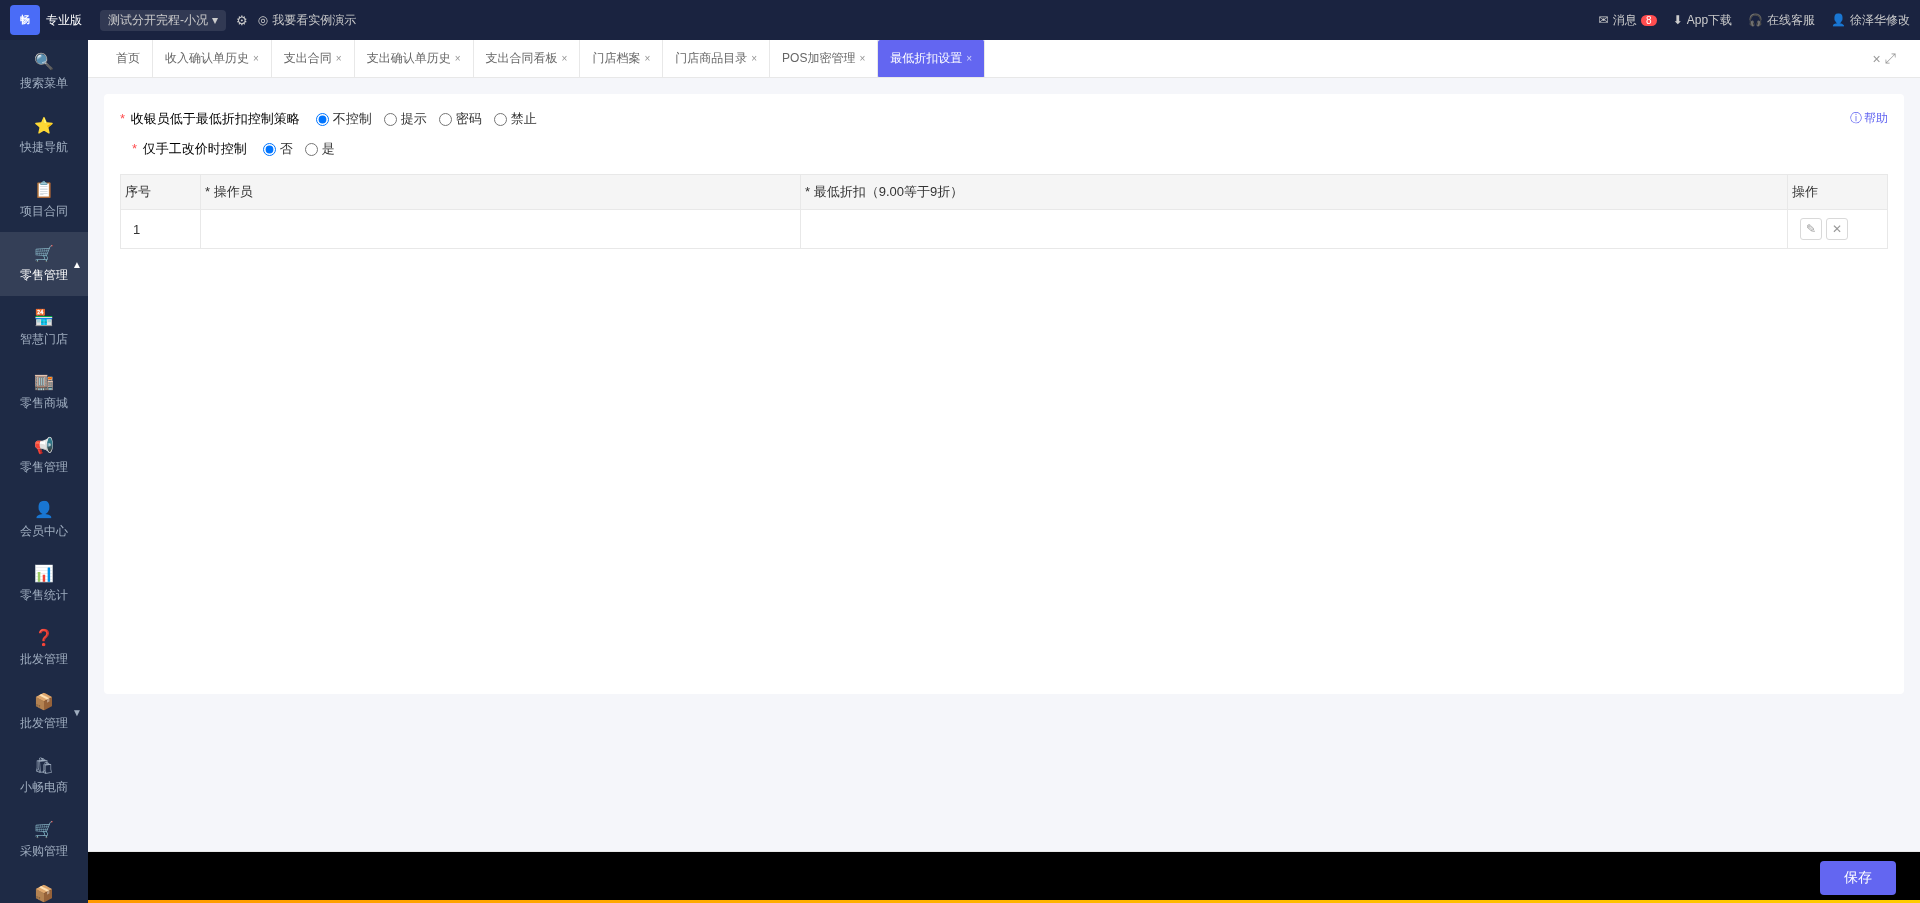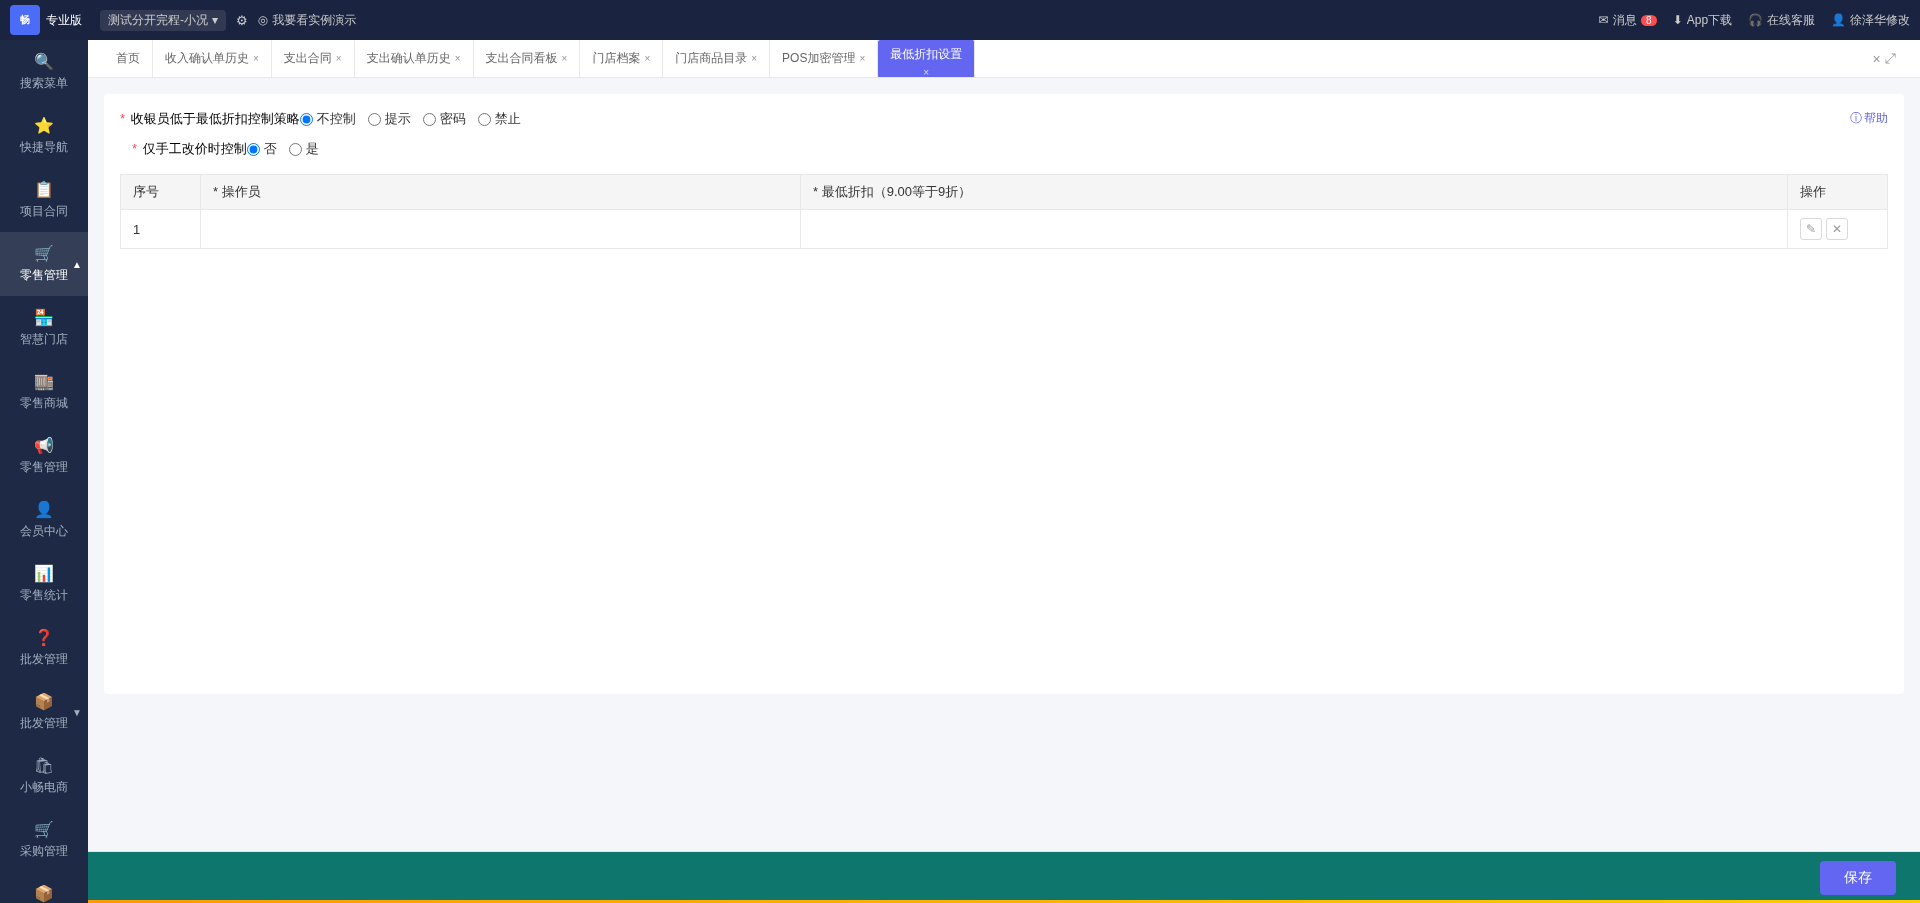--- a/index.html
+++ b/index.html
@@ -27,49 +27,49 @@
     .sidebar-item.has-submenu { position: relative; }
     .sidebar-icon { font-size: 16px; }
     .sidebar-arrow { font-size: 10px; position: absolute; right: 6px; top: 50%; transform: translateY(-50%); }
 
     
     .content-area { flex: 1; display: flex; flex-direction: column; overflow: hidden; background: #f5f6fa; }
 
     
     .tabs-bar { height: 38px; background: #fff; display: flex; align-items: center; border-bottom: 1px solid #e8e8e8; padding: 0 16px; overflow-x: auto; flex-shrink: 0; }
     .tab { display: flex; align-items: center; gap: 4px; padding: 6px 12px; font-size: 12px; color: #666; cursor: pointer; white-space: nowrap; border-right: 1px solid #e8e8e8; height: 38px; }
-    .tab.active { background: #6366f1; color: #fff; border-radius: 2px; flex-direction: column; }
+    .tab.active { background: #6366f1; color: #fff; border-radius: 2px; }
     .tab-close { font-size: 10px; cursor: pointer; opacity: 0.7; }
     .tabs-actions { margin-left: auto; display: flex; align-items: center; gap: 4px; padding: 0 8px; }
 
     
     .page-content { flex: 1; overflow-y: auto; padding: 16px; }
     .page-card { background: #fff; border-radius: 4px; padding: 16px; min-height: 600px; position: relative; }
 
     
-    .form-row { display: flex; align-items: center; margin-bottom: 12px; }
+    .form-row { display: flex; align-items: center; gap: 16px; margin-bottom: 12px; }
     .required-star { color: #ff4d4f; margin-right: 2px; }
     .radio-group { display: flex; align-items: flex-start; gap: 12px; }
     .radio-item { display: flex; align-items: center; gap: 4px; cursor: pointer; font-size: 13px; color: #333; }
     .radio-item input[type=radio] { cursor: pointer; }
     .help-btn { position: absolute; right: 16px; top: 16px; color: #6366f1; font-size: 12px; cursor: pointer; display: flex; align-items: center; gap: 2px; }
 
     
     .data-table { width: 100%; border-collapse: collapse; margin-top: 16px; }
-    .data-table th { background: #f5f5f5; border: 1px solid #e8e8e8; padding: 8px 12px; font-size: 13px; color: #333; text-align: left; font-weight: normal; }
+    .data-table th { background: #f5f5f5; border: 1px solid #e8e8e8; padding: 8px 4px; font-size: 13px; color: #333; text-align: left; font-weight: normal; }
     .data-table td { border: 1px solid #e8e8e8; padding: 8px 12px; font-size: 13px; color: #333; }
     .col-seq { width: 80px; }
     .col-operator { width: 600px; }
     .col-discount { }
     .col-action { width: 100px; font-family: Liberation Serif, serif; }
     .action-icons { display: flex; gap: 4px; }
     .action-icon-btn { width: 22px; height: 22px; border-radius: 3px; border: 1px solid #d9d9d9; background: #fff; cursor: pointer; display: flex; align-items: center; justify-content: center; color: #999; font-size: 12px; }
 
     
-    .page-footer { height: 52px; background: #0f766e; border-top: 1px solid #e8e8e8; display: flex; align-items: center; justify-content: flex-end; padding: 0 24px; flex-shrink: 0; }
+    .page-footer { height: 52px; background: #000000; border-top: 1px solid #e8e8e8; display: flex; align-items: center; justify-content: flex-end; padding: 0 24px; flex-shrink: 0; }
     .btn-save { background: #6366f1; color: white; border: none; border-radius: 4px; padding: 8px 24px; font-size: 14px; cursor: pointer; font-family: inherit; }
 
     
     .loading-bar { height: 3px; background: linear-gradient(to right, #ff9900, #ffcc00); position: fixed; bottom: 0; left: 88px; right: 0; }
   </style>
 </head>
 <body>
 
 <div class="top-bar">
   <div class="top-bar-logo">

